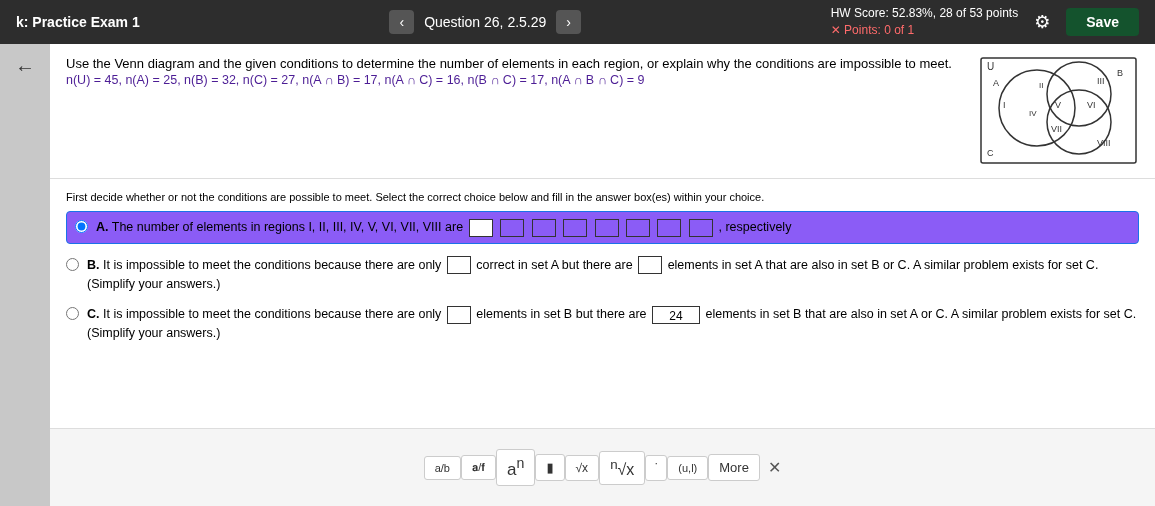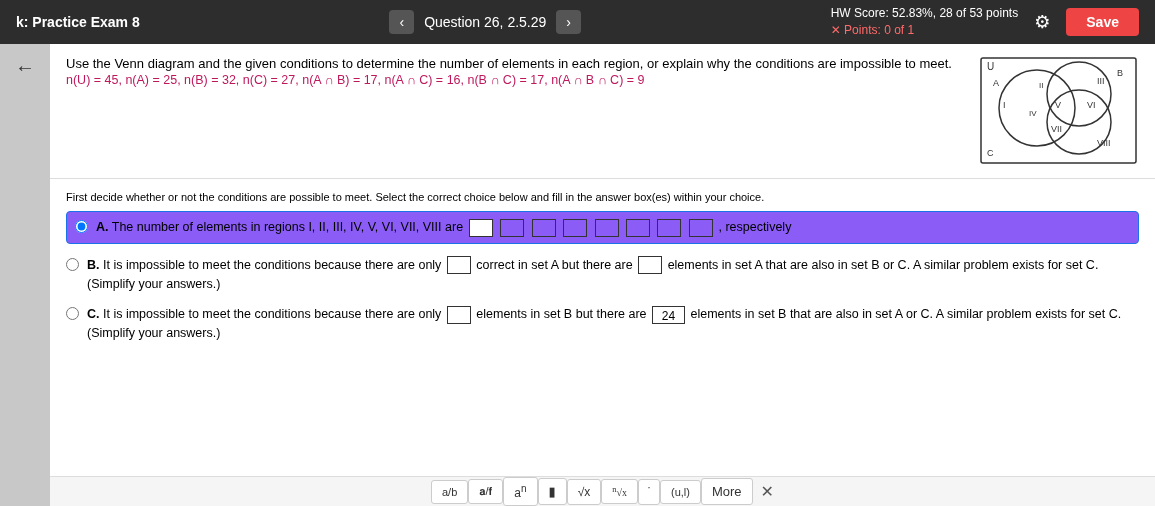--- a/index.html
+++ b/index.html
@@ -24,21 +24,21 @@
       border-radius: 4px;
       cursor: pointer;
       font-size: 14px;
     }
     .question-label { font-size: 14px; }
     .top-bar-right { display: flex; align-items: center; gap: 16px; }
     .hw-score { font-size: 12px; line-height: 1.4; }
     .hw-score .points { color: #ff6b6b; }
     .gear-icon { font-size: 18px; cursor: pointer; }
     .save-btn {
-      background: #ef4444;
+      background: #14532d;
       color: white;
       border: none;
       padding: 6px 20px;
       border-radius: 4px;
       font-size: 14px;
       cursor: pointer;
       font-weight: bold;
     }
 
     .main-layout { display: flex; height: calc(506px - 44px); }
@@ -63,21 +63,21 @@
 
     .question-section {
       padding: 12px 16px;
       border-bottom: 1px solid #ddd;
       display: flex;
       gap: 16px;
       align-items: flex-start;
     }
     .question-text { flex: 1; }
     .question-title { font-size: 13px; margin-bottom: 2px; }
-    .question-conditions { font-size: 12.5px; color: #be185d; }
+    .question-conditions { font-size: 12.5px; color: #4c1d95; }
 
     .venn-diagram {
       width: 160px;
       min-width: 160px;
       height: 110px;
       position: relative;
     }
 
     .answer-section {
       flex: 1;
@@ -101,21 +101,21 @@
       line-height: 18px;
     }
     .answer-box.filled { background: #fff; }
     .choice-label { font-weight: bold; }
 
     .selected-choice { background: #8b5cf6; border: 1px solid #1a73e8; border-radius: 4px; padding: 6px 8px; }
 
     .toolbar {
       background: #f5f5f5;
       border-top: 1px solid #ddd;
-      padding: 0 12px;
+      padding: 20px 12px;
       display: flex;
       align-items: center;
       justify-content: center;
     }
     .toolbar-btn {
       background: white;
       border: 1px solid #ccc;
       padding: 5px 10px;
       cursor: pointer;
       border-radius: 3px;
@@ -125,21 +125,21 @@
 
     .close-x { position: absolute; right: 6px; bottom: 70px; font-size: 16px; cursor: pointer; color: #555; }
 
     
     .venn-svg { width: 160px; height: 110px; }
   </style>
 </head>
 <body>
 
 <div class="top-bar">
-  <div class="top-bar-left">k: Practice Exam 8</div>
+  <div class="top-bar-left">k: Practice Exam 1</div>
   <div class="top-bar-center">
     <button class="nav-btn">‹</button>
     <span class="question-label">Question 26, 2.5.29</span>
     <button class="nav-btn">›</button>
   </div>
   <div class="top-bar-right">
     <div class="hw-score">
       <div>HW Score: 52.83%, 28 of 53 points</div>
       <div class="points">
         <span style="color:#ff6b6b">✕</span> <span>Points: 0 of 1</span>
@@ -224,33 +224,33 @@
         </div>
       </div>
 
       <div class="choice-item">
         <input type="radio" class="radio-btn" name="choice" style="">
         <div class="choice-text">
           <span class="choice-label">C.</span>
           <span> It is impossible to meet the conditions because there are only </span>
           <span class="answer-box"></span>
           <span> elements in set B but there are </span>
-          <span class="answer-box filled" style="width:33px">24</span>
+          <span class="answer-box filled" style="width:48px">24</span>
           <span> elements in set B that are also in set A or C. A similar problem exists for set C. (Simplify your answers.)</span>
         </div>
       </div>
     </div>
 
     <div class="toolbar">
       <button class="toolbar-btn" style="font-size:11px;">a/b</button>
       <button class="toolbar-btn" style="font-size:11px;">𝐚/𝐟</button>
-      <button class="toolbar-btn" style="font-size:12px;">a<sup>n</sup></button>
+      <button class="toolbar-btn" style="font-size:17px;">a<sup>n</sup></button>
       <button class="toolbar-btn" style="font-size:13px;">▮</button>
       <button class="toolbar-btn" style="font-size:12px;">√x</button>
-      <button class="toolbar-btn" style="font-size:10px;font-family:Liberation Serif, serif;"><sup>n</sup>√x</button>
+      <button class="toolbar-btn" style="font-size:16px;"><sup>n</sup>√x</button>
       <button class="toolbar-btn" style="font-size:12px;">‪̇</button>
       <button class="toolbar-btn" style="font-size:11px;">(u,l)</button>
       <button class="toolbar-btn">More</button>
       <span class="close-x" style="position:static; margin-left:8px;">✕</span>
     </div>
 
   </div>
 </div>
 
 </body></html>

